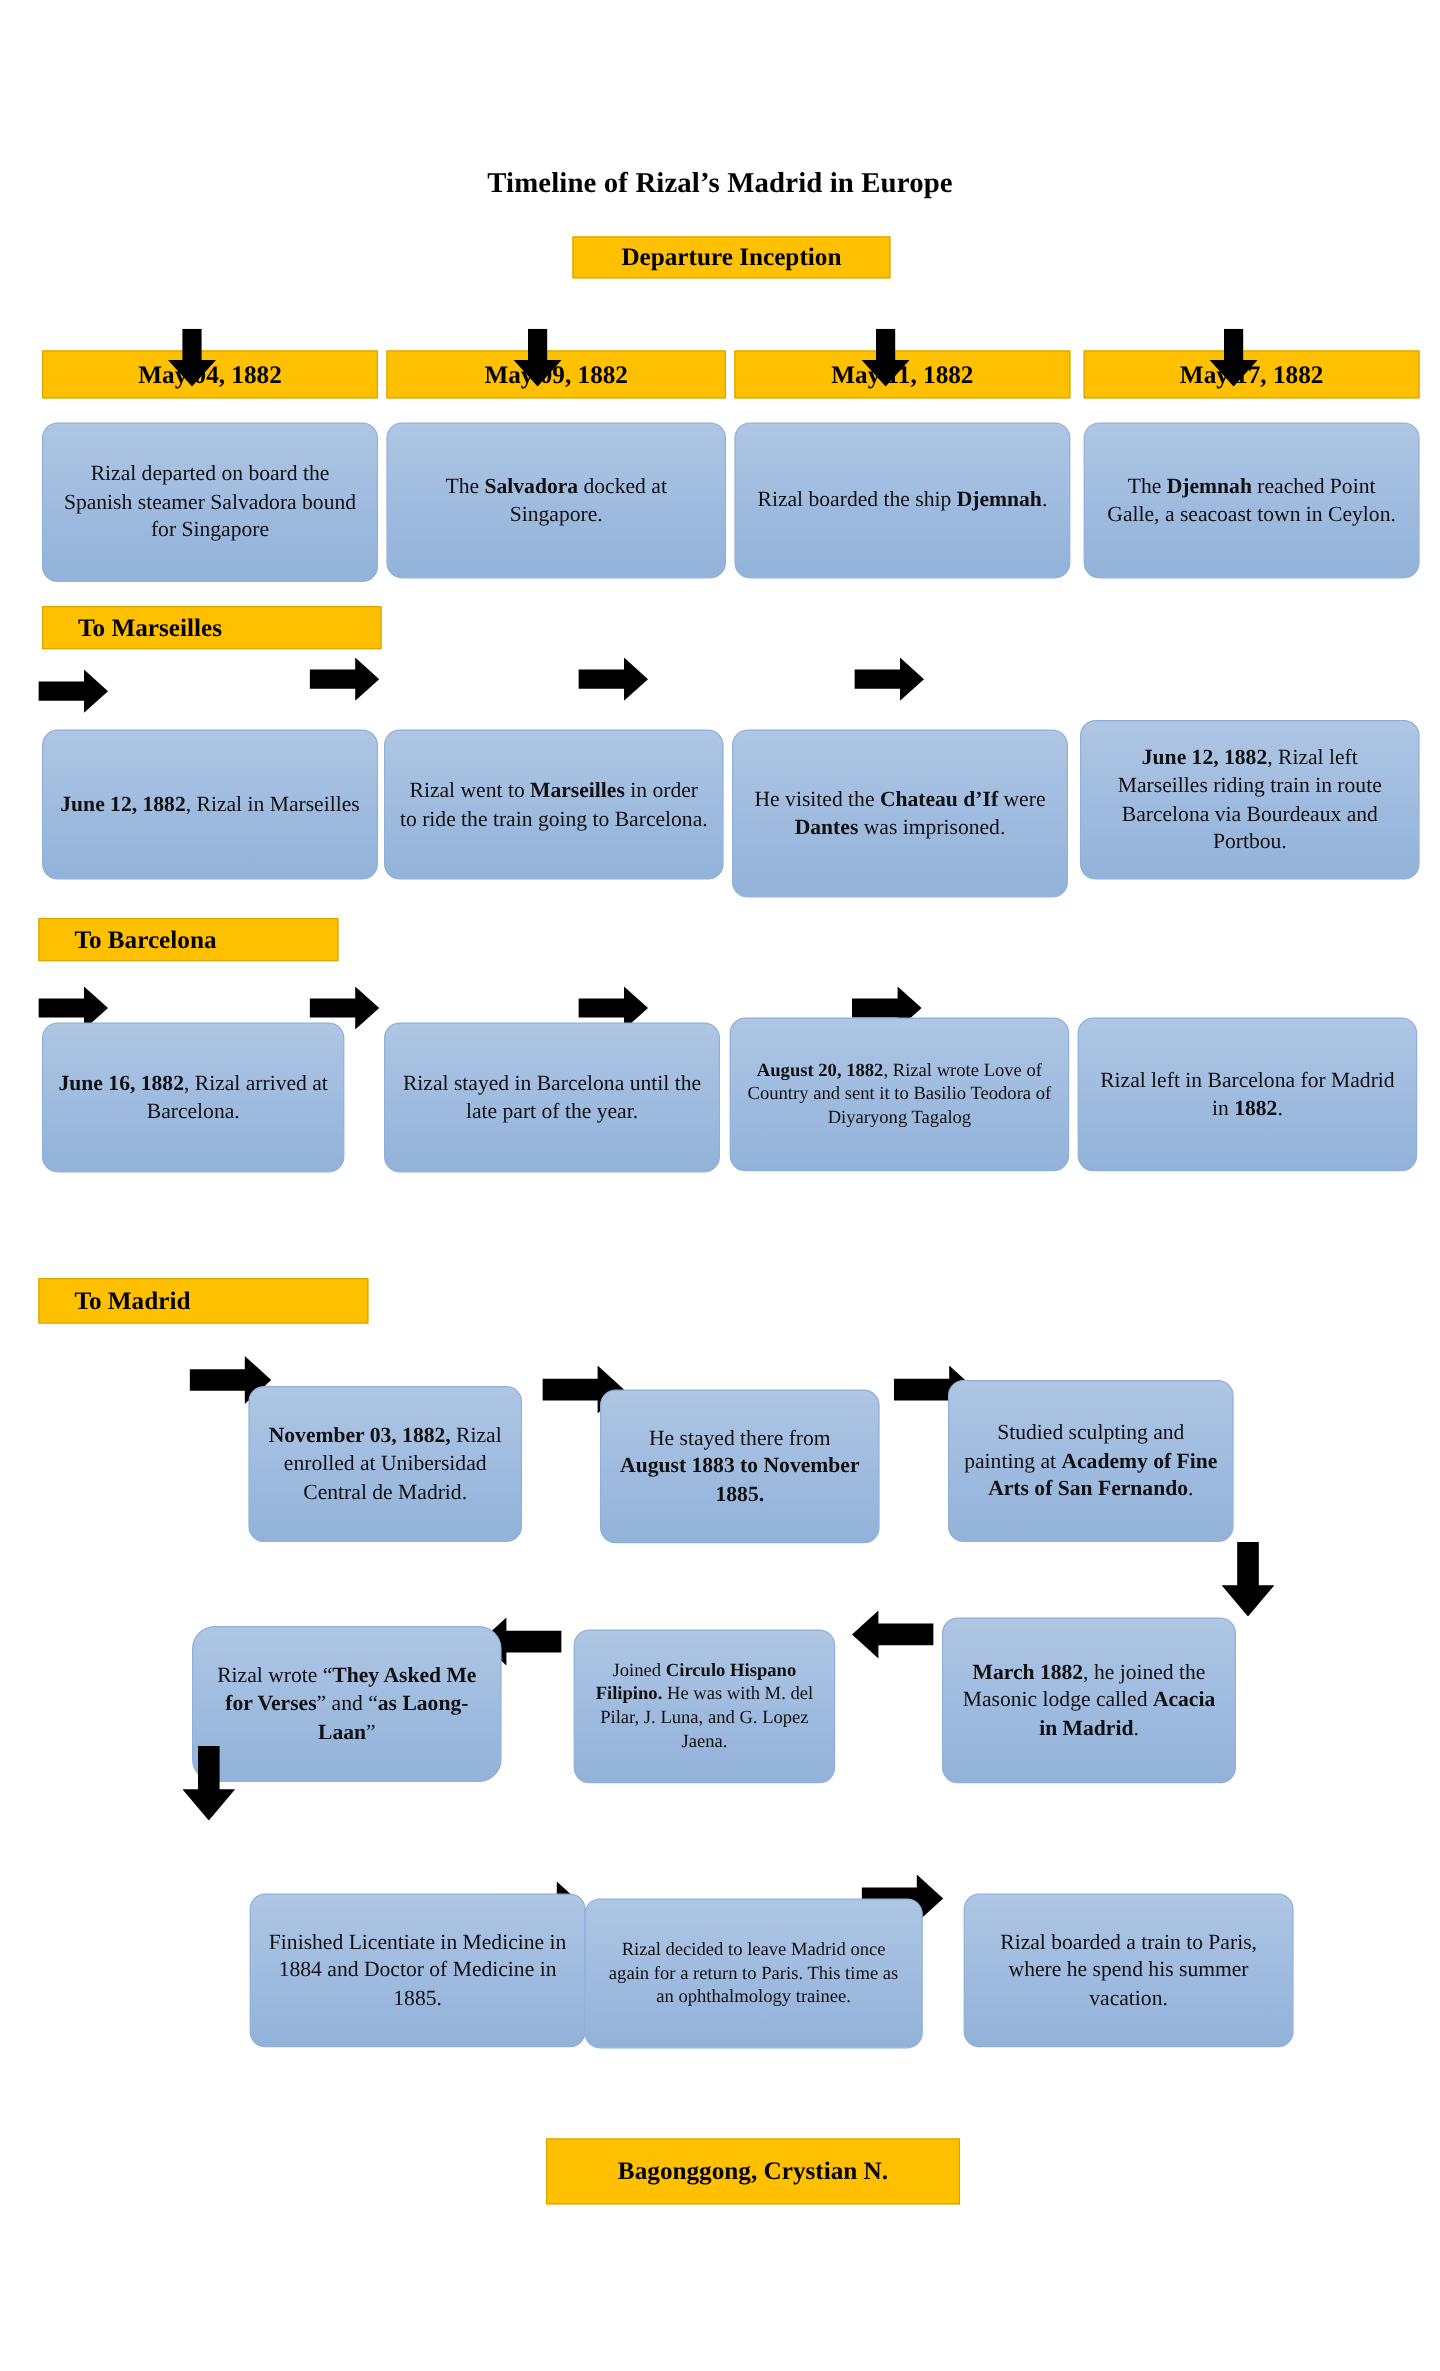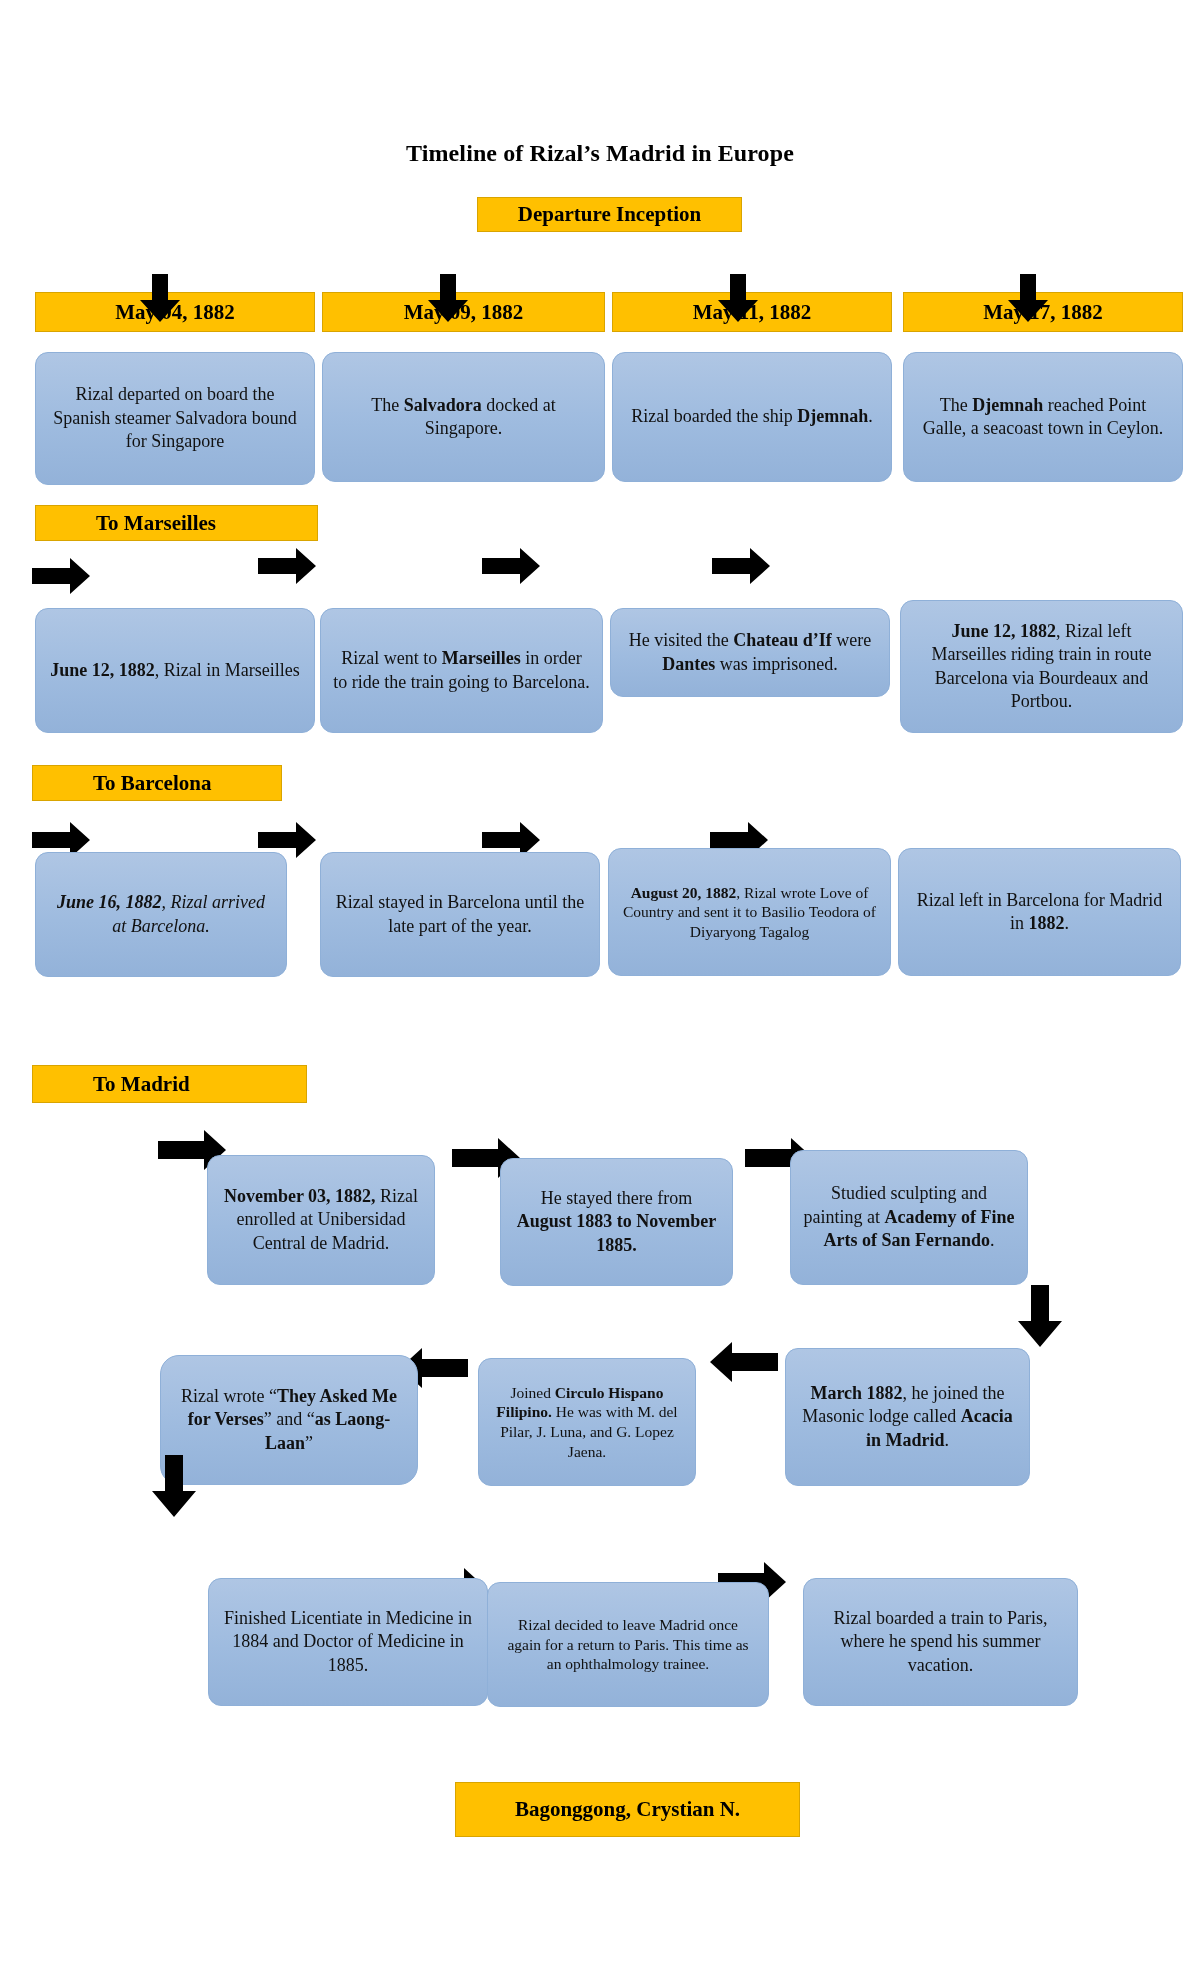--- a/index.html
+++ b/index.html
@@ -35,21 +35,21 @@
     border: 1px solid #D9A400;
     display: flex;
     align-items: center;
     justify-content: center;
     font-weight: bold;
     font-size: 21px;
     line-height: 1.05;
     color: #000;
     white-space: nowrap;
   }
-  .gold.section-label { justify-content: flex-start; padding-left: 60px; font-family: Liberation Serif, serif; }
+  .gold.section-label { justify-content: flex-start; padding-left: 29px; font-family: Liberation Serif, serif; }
 
   
   .bluebox {
     position: absolute;
     background: linear-gradient(180deg,#AFC6E4 0%, #9EBBDF 55%, #93B2D9 100%);
     background-color: #A3C0E3;
     border: 1px solid #8FB0D8;
     border-radius: 13px;
     display: flex;
     align-items: center;
@@ -150,21 +150,21 @@
         <polygon points="0,10 38,10 38,0 58,18 38,36 38,26 0,26" fill="#000"></polygon>
       </svg>
   </div>
 
   <div class="bluebox" style="left:35px; top:608px; width:280px; height:125px;">
     <span class="txt"><b>June 12, 1882</b>, Rizal in Marseilles</span>
   </div>
   <div class="bluebox" style="left:320px; top:608px; width:283px; height:125px;">
     <span class="txt">Rizal went to <b>Marseilles</b> in order to ride the train going to Barcelona.</span>
   </div>
-  <div class="bluebox" style="left:610px; top:608px; width:280px; height:89px;">
+  <div class="bluebox" style="left:610px; top:608px; width:280px; height:140px;">
     <span class="txt">He visited the <b>Chateau d’If</b> were <b>Dantes</b> was imprisoned.</span>
   </div>
   <div class="bluebox" style="left:900px; top:600px; width:283px; height:133px;">
     <span class="txt"><b>June 12, 1882</b>, Rizal left Marseilles riding train in route Barcelona via Bourdeaux and Portbou.</span>
   </div>
 
   <div class="gold section-label" style="left:32px; top:765px; width:250px; height:36px;">
     <span>To Barcelona</span>
   </div>
 
@@ -182,21 +182,21 @@
     <svg viewBox="0 0 58 36">
         <polygon points="0,10 38,10 38,0 58,18 38,36 38,26 0,26" fill="#000"></polygon>
       </svg>
   </div>
   <div class="arrow" style="left:710px; top:822px; width:58px; height:36px;">
     <svg viewBox="0 0 58 36">
         <polygon points="0,10 38,10 38,0 58,18 38,36 38,26 0,26" fill="#000"></polygon>
       </svg>
   </div>
 
-  <div class="bluebox" style="left:35px; top:852px; width:252px; height:125px;font-style:italic;">
+  <div class="bluebox" style="left:35px; top:852px; width:252px; height:125px;">
     <span class="txt"><b>June 16, 1882</b>, Rizal arrived at Barcelona.</span>
   </div>
   <div class="bluebox" style="left:320px; top:852px; width:280px; height:125px;">
     <span class="txt">Rizal stayed in Barcelona until the late part of the year.</span>
   </div>
   <div class="bluebox small" style="left:608px; top:848px; width:283px; height:128px;">
     <span class="txt"><b>August 20, 1882</b>, Rizal wrote Love of Country and sent it to Basilio Teodora of Diyaryong Tagalog</span>
   </div>
   <div class="bluebox" style="left:898px; top:848px; width:283px; height:128px;">
     <span class="txt">Rizal left in Barcelona for Madrid in <b>1882</b>.</span>

